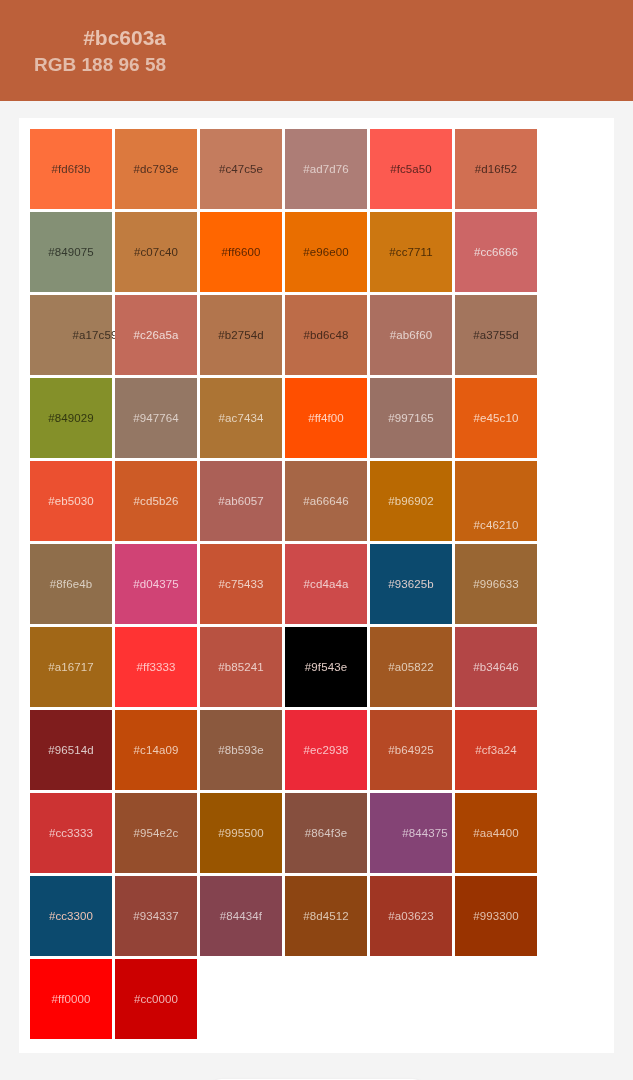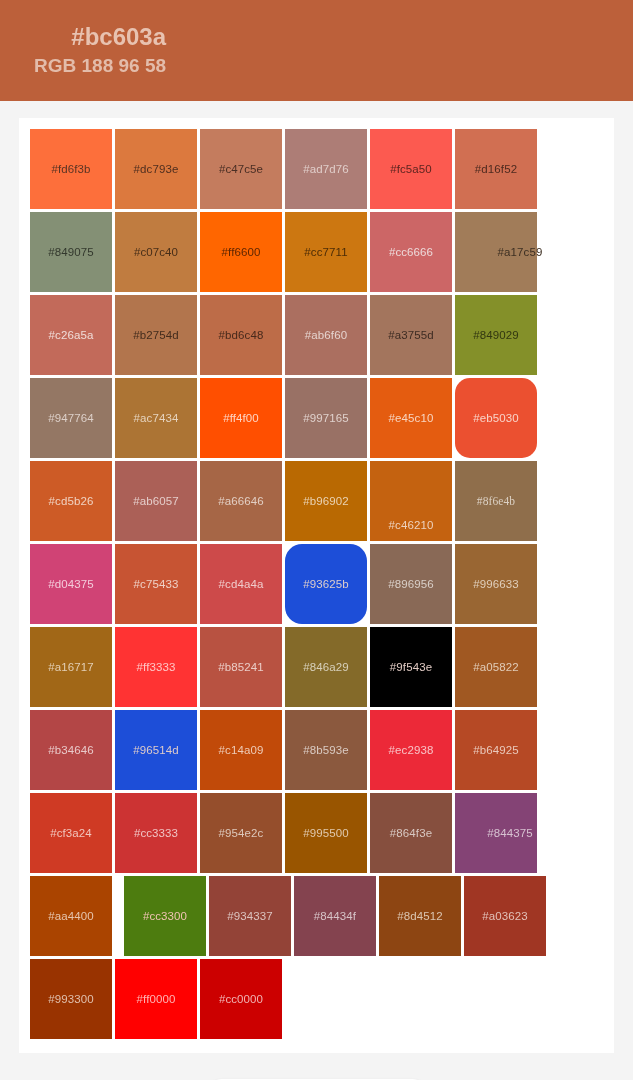--- a/index.html
+++ b/index.html
@@ -31,21 +31,21 @@
     letter-spacing: -1px;
     color: #e8c2b0;
     line-height: 1;
     white-space: nowrap;
   }
   .header-right {
     text-align: right;
     line-height: 1.12;
   }
   .header-hex {
-    font-size: 24px;
+    font-size: 21px;
     font-weight: bold;
     color: #e8c2b0;
     letter-spacing: 0px;
     white-space: nowrap;
   }
   .header-rgb {
     font-size: 19px;
     font-weight: bold;
     color: #e3bcaa;
     margin-top: 4px;
@@ -136,20 +136,23 @@
         </div>
         <div class="swatch" style="background: rgb(132, 144, 117);">
           <span class="swatch-label" style="color: rgb(51, 56, 45);">#849075</span>
         </div>
         <div class="swatch" style="background: rgb(192, 124, 64);">
           <span class="swatch-label" style="color: rgb(71, 46, 24);">#c07c40</span>
         </div>
         <div class="swatch" style="background: rgb(255, 102, 0);">
           <span class="swatch-label" style="color: rgb(95, 38, 0);">#ff6600</span>
         </div>
+        <div class="swatch" style="background: rgb(233, 110, 0);">
+          <span class="swatch-label" style="color: rgb(87, 41, 0);">#e96e00</span>
+        </div>
         <div class="swatch" style="background: rgb(204, 119, 17);">
           <span class="swatch-label" style="color: rgb(76, 44, 6);">#cc7711</span>
         </div>
         <div class="swatch" style="background: rgb(204, 102, 102);">
           <span class="swatch-label" style="color: rgb(237, 218, 218);">#cc6666</span>
         </div>
         <div class="swatch" style="background: rgb(161, 124, 89); padding-left: 48px;">
           <span class="swatch-label" style="color: rgb(61, 47, 34);">#a17c59</span>
         </div>
         <div class="swatch" style="background: rgb(194, 106, 90);">
@@ -178,81 +181,75 @@
         </div>
         <div class="swatch" style="background: rgb(255, 79, 0);">
           <span class="swatch-label" style="color: rgb(255, 212, 194);">#ff4f00</span>
         </div>
         <div class="swatch" style="background: rgb(153, 113, 101);">
           <span class="swatch-label" style="color: rgb(224, 209, 204);">#997165</span>
         </div>
         <div class="swatch" style="background: rgb(228, 92, 16);">
           <span class="swatch-label" style="color: rgb(248, 213, 192);">#e45c10</span>
         </div>
-        <div class="swatch" style="background: rgb(235, 80, 48); border-radius: 15px;">
+        <div class="swatch" style="background: rgb(235, 80, 48);">
           <span class="swatch-label" style="color: rgb(249, 211, 200);">#eb5030</span>
         </div>
         <div class="swatch" style="background: rgb(205, 91, 38);">
           <span class="swatch-label" style="color: rgb(240, 210, 193);">#cd5b26</span>
         </div>
         <div class="swatch" style="background: rgb(171, 96, 87);">
           <span class="swatch-label" style="color: rgb(229, 205, 202);">#ab6057</span>
         </div>
         <div class="swatch" style="background: rgb(166, 102, 70);">
           <span class="swatch-label" style="color: rgb(226, 206, 195);">#a66646</span>
         </div>
         <div class="swatch" style="background: rgb(185, 105, 2);">
           <span class="swatch-label" style="color: rgb(234, 211, 180);">#b96902</span>
         </div>
         <div class="swatch" style="background: rgb(196, 98, 16);">
           <span class="swatch-label" style="color: rgb(238, 211, 191); margin-top: 48px;">#c46210</span>
         </div>
         <div class="swatch" style="background: rgb(143, 110, 75);">
-          <span class="swatch-label" style="color: rgb(219, 208, 195); font-family: Liberation Serif, serif;">#8f6e4b</span>
+          <span class="swatch-label" style="color: rgb(219, 208, 195);">#8f6e4b</span>
         </div>
         <div class="swatch" style="background: rgb(208, 67, 117);">
           <span class="swatch-label" style="color: rgb(244, 203, 219);">#d04375</span>
         </div>
         <div class="swatch" style="background: rgb(199, 84, 51);">
           <span class="swatch-label" style="color: rgb(239, 209, 198);">#c75433</span>
         </div>
         <div class="swatch" style="background: rgb(205, 74, 74);">
           <span class="swatch-label" style="color: rgb(240, 204, 204);">#cd4a4a</span>
         </div>
-        <div class="swatch" style="background: #1d4ed8; border-radius: 17px;">
+        <div class="swatch" style="background: #0c4a6e;">
           <span class="swatch-label" style="color: rgb(221, 205, 203);">#93625b</span>
-        </div>
-        <div class="swatch" style="background: rgb(137, 105, 86);">
-          <span class="swatch-label" style="color: rgb(217, 207, 200);">#896956</span>
         </div>
         <div class="swatch" style="background: rgb(153, 102, 51);">
           <span class="swatch-label" style="color: rgb(224, 207, 188);">#996633</span>
         </div>
         <div class="swatch" style="background: rgb(161, 103, 23);">
           <span class="swatch-label" style="color: rgb(227, 207, 181);">#a16717</span>
         </div>
         <div class="swatch" style="background: rgb(255, 51, 51);">
           <span class="swatch-label" style="color: rgb(255, 198, 198);">#ff3333</span>
         </div>
         <div class="swatch" style="background: rgb(184, 82, 65);">
           <span class="swatch-label" style="color: rgb(235, 205, 199);">#b85241</span>
         </div>
-        <div class="swatch" style="background: rgb(132, 106, 41);">
-          <span class="swatch-label" style="color: rgb(215, 208, 187);">#846a29</span>
-        </div>
         <div class="swatch" style="background: #000000; text-align: right;">
           <span class="swatch-label" style="color: rgb(224, 202, 195);">#9f543e</span>
         </div>
         <div class="swatch" style="background: rgb(160, 88, 34);">
           <span class="swatch-label" style="color: rgb(225, 204, 184);">#a05822</span>
         </div>
         <div class="swatch" style="background: rgb(179, 70, 70);">
           <span class="swatch-label" style="color: rgb(233, 201, 201);">#b34646</span>
         </div>
-        <div class="swatch" style="background: #1d4ed8;">
+        <div class="swatch" style="background: #7f1d1d;">
           <span class="swatch-label" style="color: rgb(222, 203, 201);">#96514d</span>
         </div>
         <div class="swatch" style="background: rgb(193, 74, 9);">
           <span class="swatch-label" style="color: rgb(238, 203, 183);">#c14a09</span>
         </div>
         <div class="swatch" style="background: rgb(139, 89, 62);">
           <span class="swatch-label" style="color: rgb(218, 203, 195);">#8b593e</span>
         </div>
         <div class="swatch" style="background: rgb(236, 41, 56);">
           <span class="swatch-label" style="color: rgb(249, 194, 198);">#ec2938</span>
@@ -274,21 +271,21 @@
         </div>
         <div class="swatch" style="background: rgb(134, 79, 62);">
           <span class="swatch-label" style="color: rgb(216, 200, 194);">#864f3e</span>
         </div>
         <div class="swatch" style="background: rgb(132, 67, 117); padding-left: 28px;">
           <span class="swatch-label" style="color: rgb(215, 194, 209);">#844375</span>
         </div>
         <div class="swatch" style="background: rgb(170, 68, 0);">
           <span class="swatch-label" style="color: rgb(230, 197, 173);">#aa4400</span>
         </div>
-        <div class="swatch" style="background: #4d7c0f; margin-left: 9px;">
+        <div class="swatch" style="background: #0c4a6e;">
           <span class="swatch-label" style="color: rgb(240, 196, 180);">#cc3300</span>
         </div>
         <div class="swatch" style="background: rgb(147, 67, 55);">
           <span class="swatch-label" style="color: rgb(220, 196, 192);">#934337</span>
         </div>
         <div class="swatch" style="background: rgb(132, 67, 79);">
           <span class="swatch-label" style="color: rgb(215, 196, 200);">#84434f</span>
         </div>
         <div class="swatch" style="background: rgb(141, 69, 18);">
           <span class="swatch-label" style="color: rgb(219, 197, 177);">#8d4512</span>

